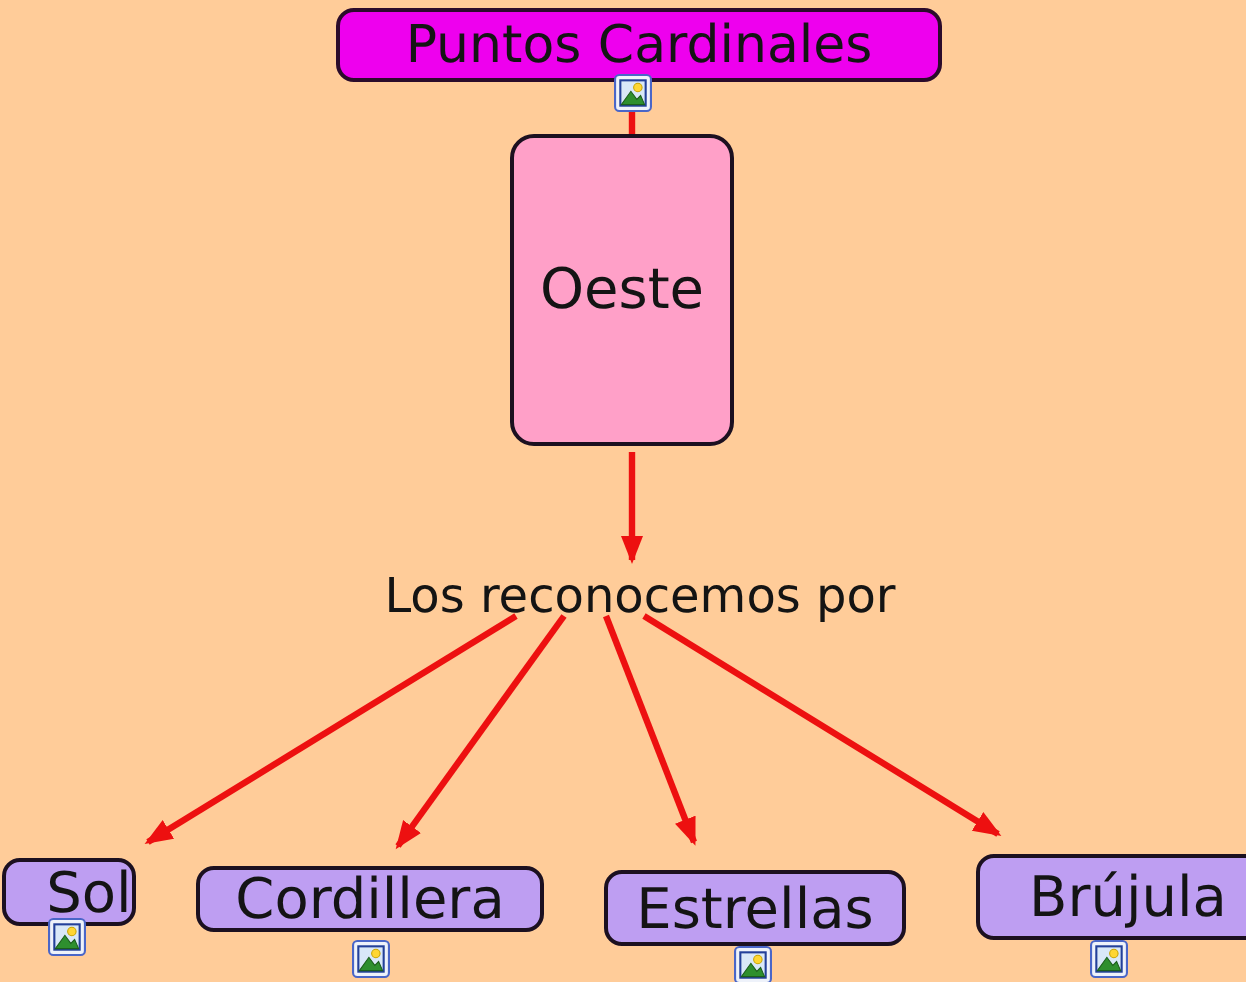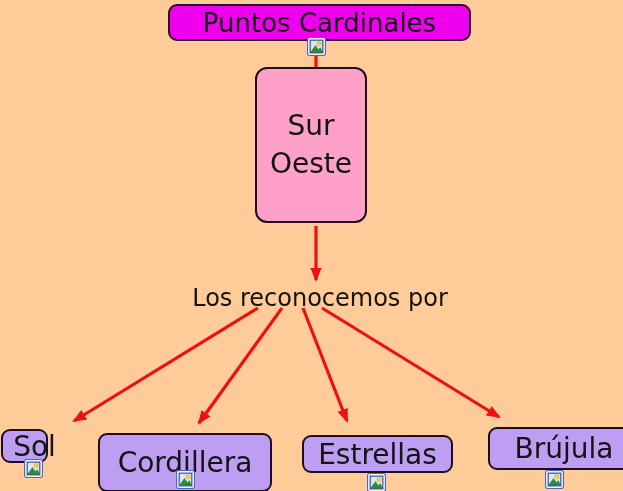--- a/index.html
+++ b/index.html
@@ -30,22 +30,22 @@
     left:255px;top:67px;width:112px;height:156px;
     background:#FFA0C8;
     font-size:28px;line-height:38px;
     flex-direction:column;
     border-radius:12px;
   }
   .leaf{
     background:#BE9EF2;
     font-size:28px;
   }
-  .leaf-sol{left:1px;top:429px;width:47px;height:34px;padding-left:20px;}
-  .leaf-cordillera{left:98px;top:433px;width:174px;height:59px;}
+  .leaf-sol{left:1px;top:429px;width:67px;height:34px;padding-left:20px;}
+  .leaf-cordillera{left:98px;top:433px;width:174px;height:33px;}
   .leaf-estrellas{left:302px;top:435px;width:151px;height:38px;}
   .leaf-brujula{left:488px;top:427px;width:152px;height:43px;}
   .linking-phrase{
     position:absolute;left:150px;top:284px;width:340px;
     text-align:center;
     font-size:24px;color:#141414;
     z-index:2;
   }
   .arrows{
     position:absolute;left:0;top:0;z-index:1;
@@ -88,21 +88,20 @@
       <circle cx="11.3" cy="6.4" r="2" fill="#ffd633" stroke="#c9a400" stroke-width="0.5"></circle>
       <path d="M3.5 14.5 L8 8.2 L10.8 12 L12.6 10.2 L14.5 14.5 Z" fill="#2e8f2e" stroke="#1c5e1c" stroke-width="0.5"></path>
     </symbol>
   </svg>
 
   <div class="node title-node">
     <span>Puntos Cardinales</span>
   </div>
 
   <div class="node main-node">
-    <span>Sur</span>
     <span>Oeste</span>
   </div>
 
   <div class="linking-phrase">Los reconocemos por</div>
 
   <div class="node leaf leaf-sol">
     <span>Sol</span>
   </div>
   <div class="node leaf leaf-cordillera">
     <span>Cordillera</span>

